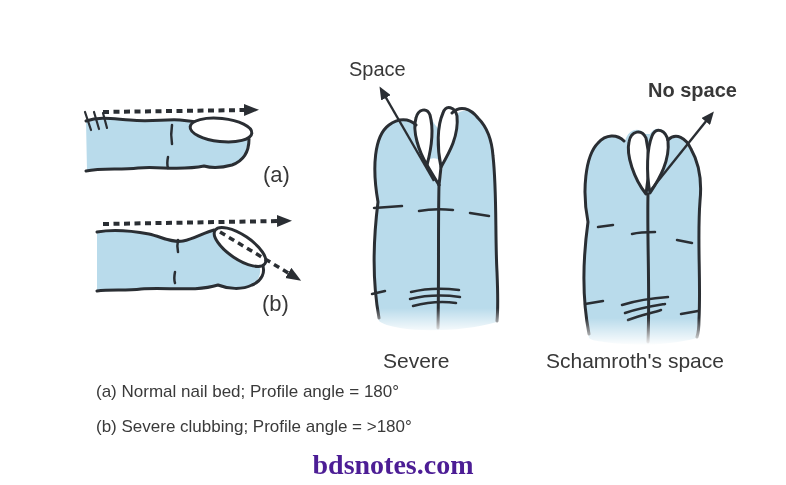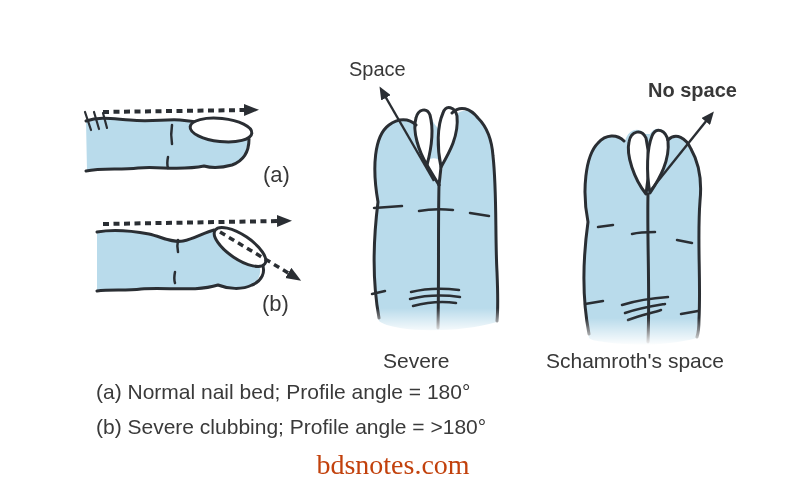--- a/index.html
+++ b/index.html
@@ -5,24 +5,24 @@
   html,body{margin:0;padding:0;background:#ffffff;}
   .stage{
     position:relative;width:786px;height:485px;background:#ffffff;overflow:hidden;
     font-family:"Liberation Sans",sans-serif;color:#383838;
   }
   .stage svg{position:absolute;left:0;top:0;}
   .lbl{position:absolute;white-space:nowrap;color:#383838;}
   .pointer-lbl{font-size:20px;}
   .panel-lbl{font-size:22px;}
   .caption-lbl{font-size:21px;}
-  .legend-line{position:absolute;left:96px;font-size:21px;line-height:23px;white-space:nowrap;color:#3a3a3a;}
+  .legend-line{position:absolute;left:96px;font-size:17px;line-height:23px;white-space:nowrap;color:#3a3a3a;}
   .watermark{
     position:absolute;left:0;right:0;top:449px;text-align:center;
-    font-family:"Liberation Serif",serif;font-weight:normal;font-size:28px;color:#c2410c;
+    font-family:"Liberation Serif",serif;font-weight:bold;font-size:28px;color:#4c1d95;
   }
 </style>
 </head>
 <body>
 
 <div class="stage">
 
   <svg width="786" height="485" viewBox="0 0 786 485">
     <defs>
       <marker id="ahd" markerUnits="userSpaceOnUse" markerWidth="16" markerHeight="13" refX="2" refY="6" orient="auto">

